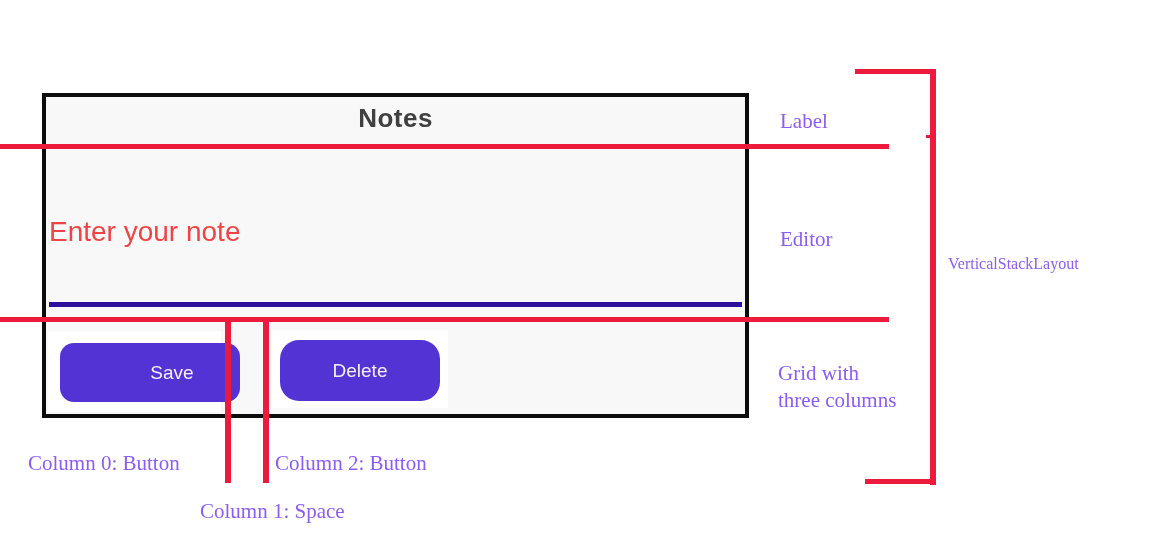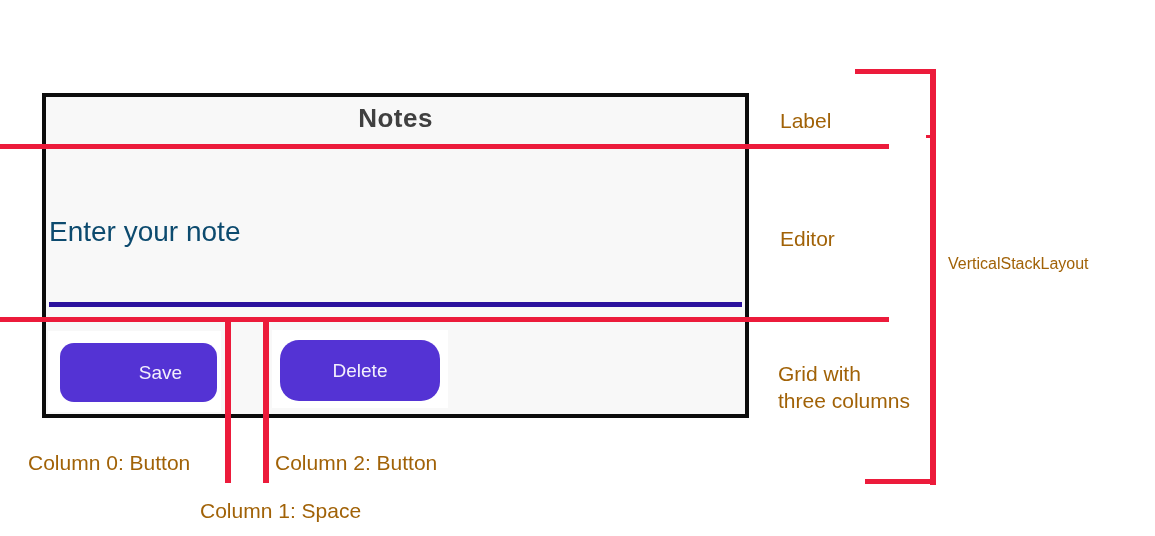--- a/index.html
+++ b/index.html
@@ -26,60 +26,61 @@
     left: 0; right: 0; top: 6px;
     text-align: center;
     font-size: 26px;
     font-weight: bold;
     color: #404040;
     letter-spacing: 0.5px;
   }
   .editor-placeholder {
     left: 3px; top: 119px;
     font-size: 28px;
-    color: #0c4a6e;
+    color: #ef4444;
   }
   .editor-underline {
     left: 3px; top: 205px;
     width: 693px; height: 5px;
     background: #2b119d;
   }
   .btn-patch { background: #ffffff; }
   .save-patch   { left: 2px;   top: 234px; width: 173px; height: 81px; }
   .delete-patch { left: 226px; top: 233px; width: 176px; height: 78px; }
   .mbtn {
     display: flex; align-items: center; justify-content: center;
     background: #5433d4;
     color: #f3f0fc;
     font-size: 19px;
     border: none;
     border-radius: 14px;
     cursor: pointer;
     font-family: "Liberation Sans", sans-serif;
   }
-  .save-btn   { left: 14px;  top: 246px; width: 157px; height: 59px; padding-left: 44px; }
+  .save-btn   { left: 14px;  top: 246px; width: 180px; height: 59px; padding-left: 44px; }
   .delete-btn { left: 234px; top: 243px; width: 160px; height: 61px; border-radius: 19px; }
 
   
   .red { background: #ec1b3b; z-index: 2; }
   .redline-1 { left: 0; top: 144px; width: 889px; height: 5px; }
   .redline-2 { left: 0; top: 317px; width: 889px; height: 5px; }
   .vline-left  { left: 225px; top: 317px; width: 6px; height: 166px; }
   .vline-right { left: 263px; top: 317px; width: 6px; height: 166px; }
   .bracket-vert   { left: 930px; top: 69px;  width: 6px;  height: 416px; }
   .bracket-top    { left: 855px; top: 69px;  width: 81px; height: 5px; }
   .bracket-bottom { left: 865px; top: 479px; width: 71px; height: 5px; }
   .red-speck { left: 926px; top: 135px; width: 4px; height: 3px; }
 
   
   .anno {
-    color: #a16207;
+    color: #8b5cf6;
     font-size: 21px;
     z-index: 3;
     white-space: nowrap;
+    font-family: Liberation Serif, serif;
   }
   .anno-label  { left: 780px; top: 109px; }
   .anno-editor { left: 780px; top: 214px; margin-top: 13px; }
   .anno-grid   { left: 778px; top: 360px; line-height: 27px; white-space: normal; width: 150px; }
   .anno-vsl    { left: 948px; top: 255px; font-size: 16px; }
   .anno-col0   { left: 28px;  top: 451px; }
   .anno-col2   { left: 275px; top: 451px; }
   .anno-col1   { left: 167px; top: 499px; margin-left: 33px; }
 </style>
 </head>

